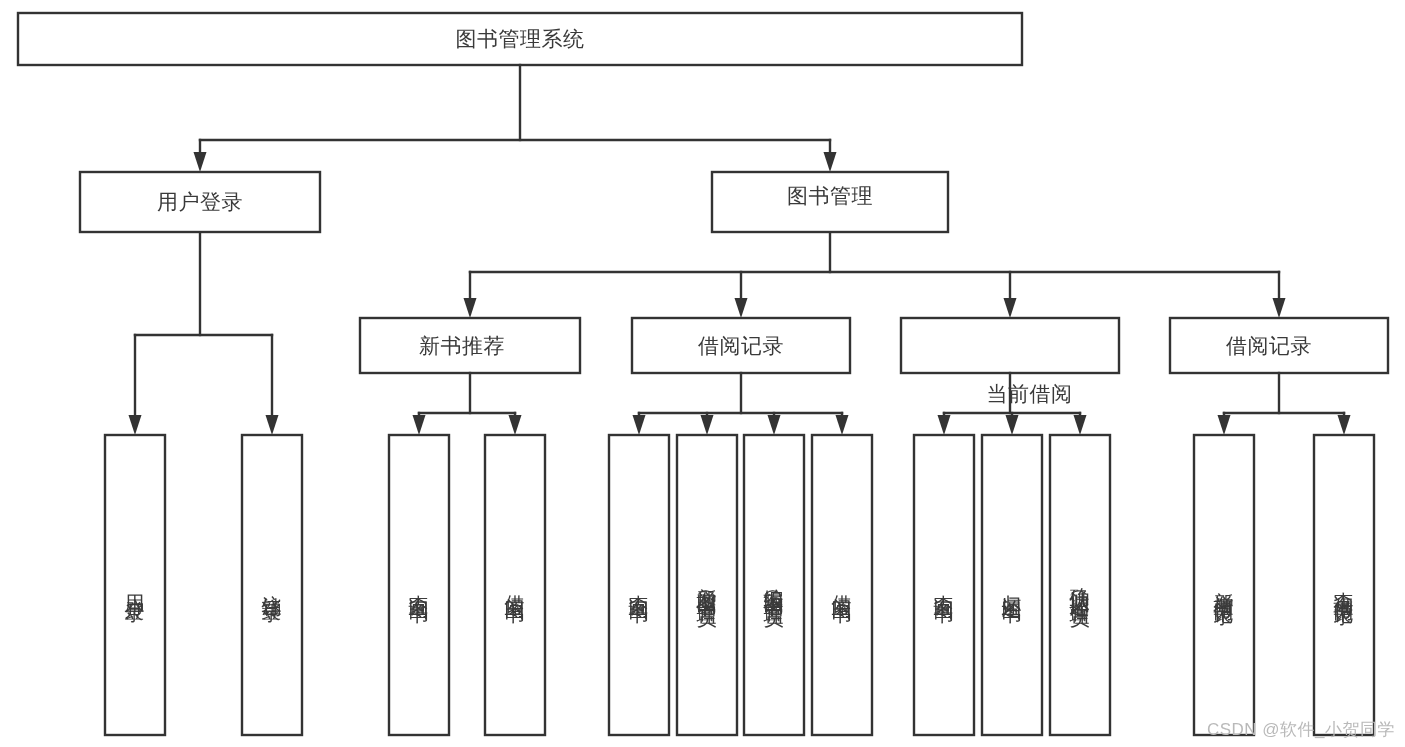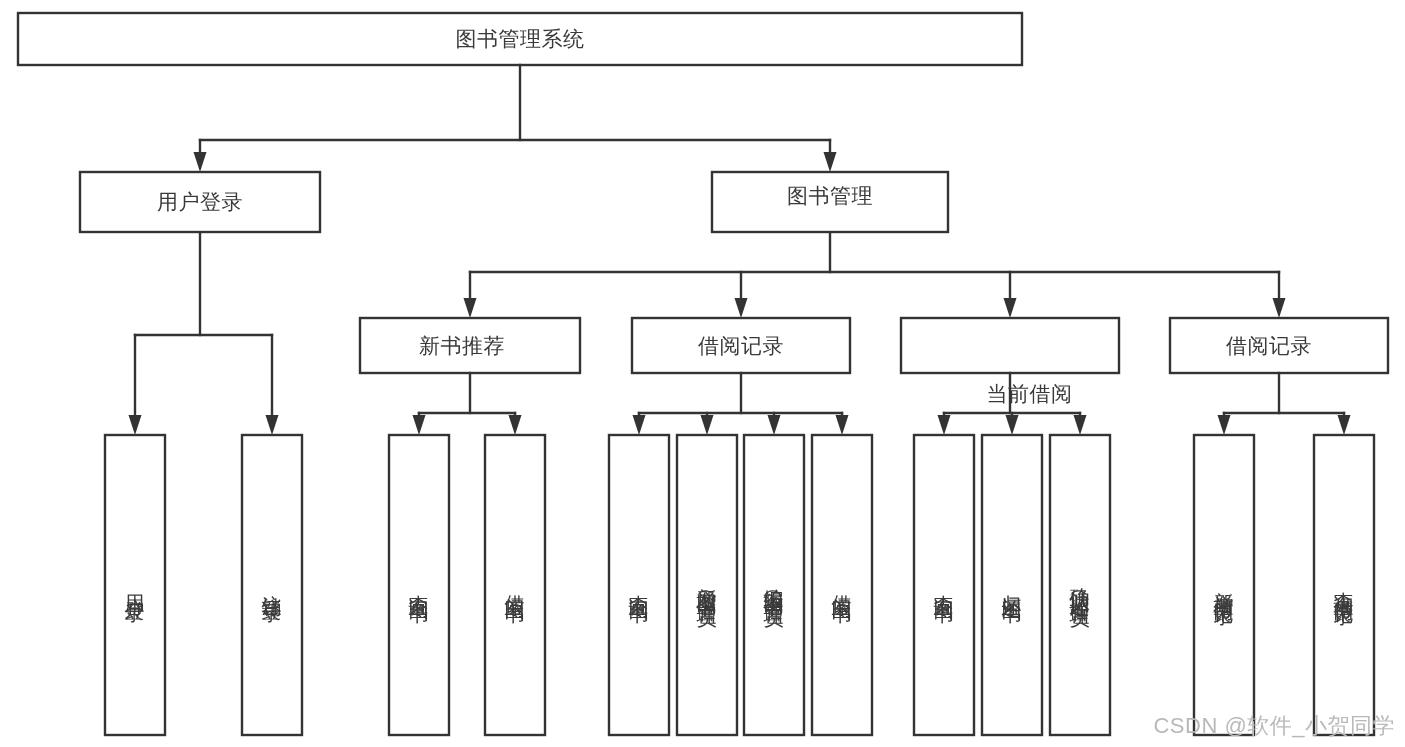--- a/index.html
+++ b/index.html
@@ -59,21 +59,21 @@
     text-orientation: upright;
     font-size: 20px;
     letter-spacing: 3px;
     line-height: 1;
     white-space: nowrap;
   }
   .watermark {
     position: absolute;
     right: 10px;
     bottom: 6px;
-    font-size: 22px;
+    font-size: 17px;
     color: #b9b9b9;
     font-family: "Liberation Sans", "DejaVu Sans", sans-serif;
     letter-spacing: 0.5px;
     pointer-events: none;
   }
 </style>
 </head>
 <body>
 
 <div id="diagram-root">

